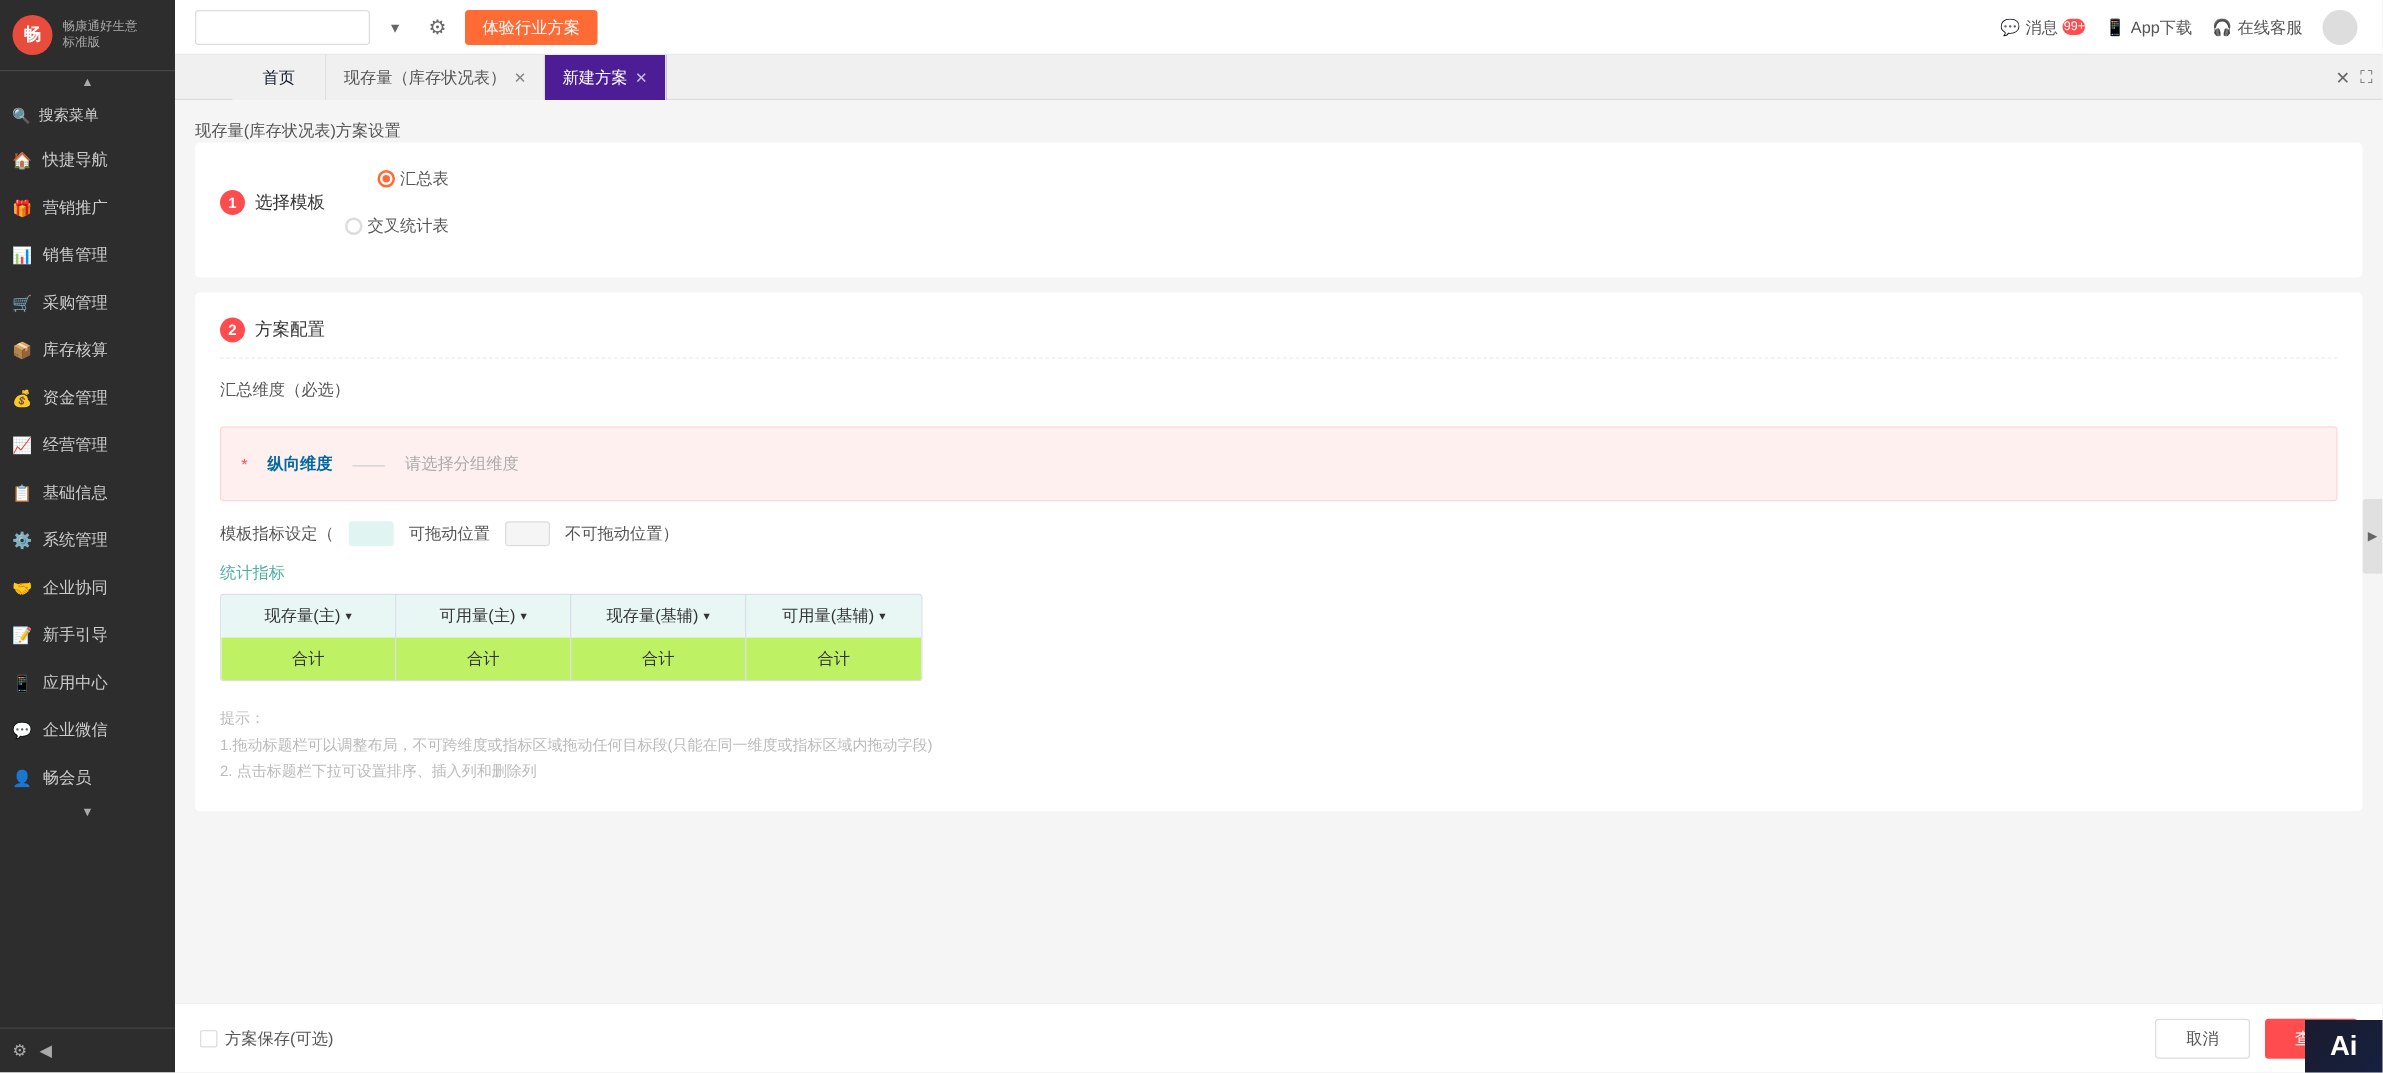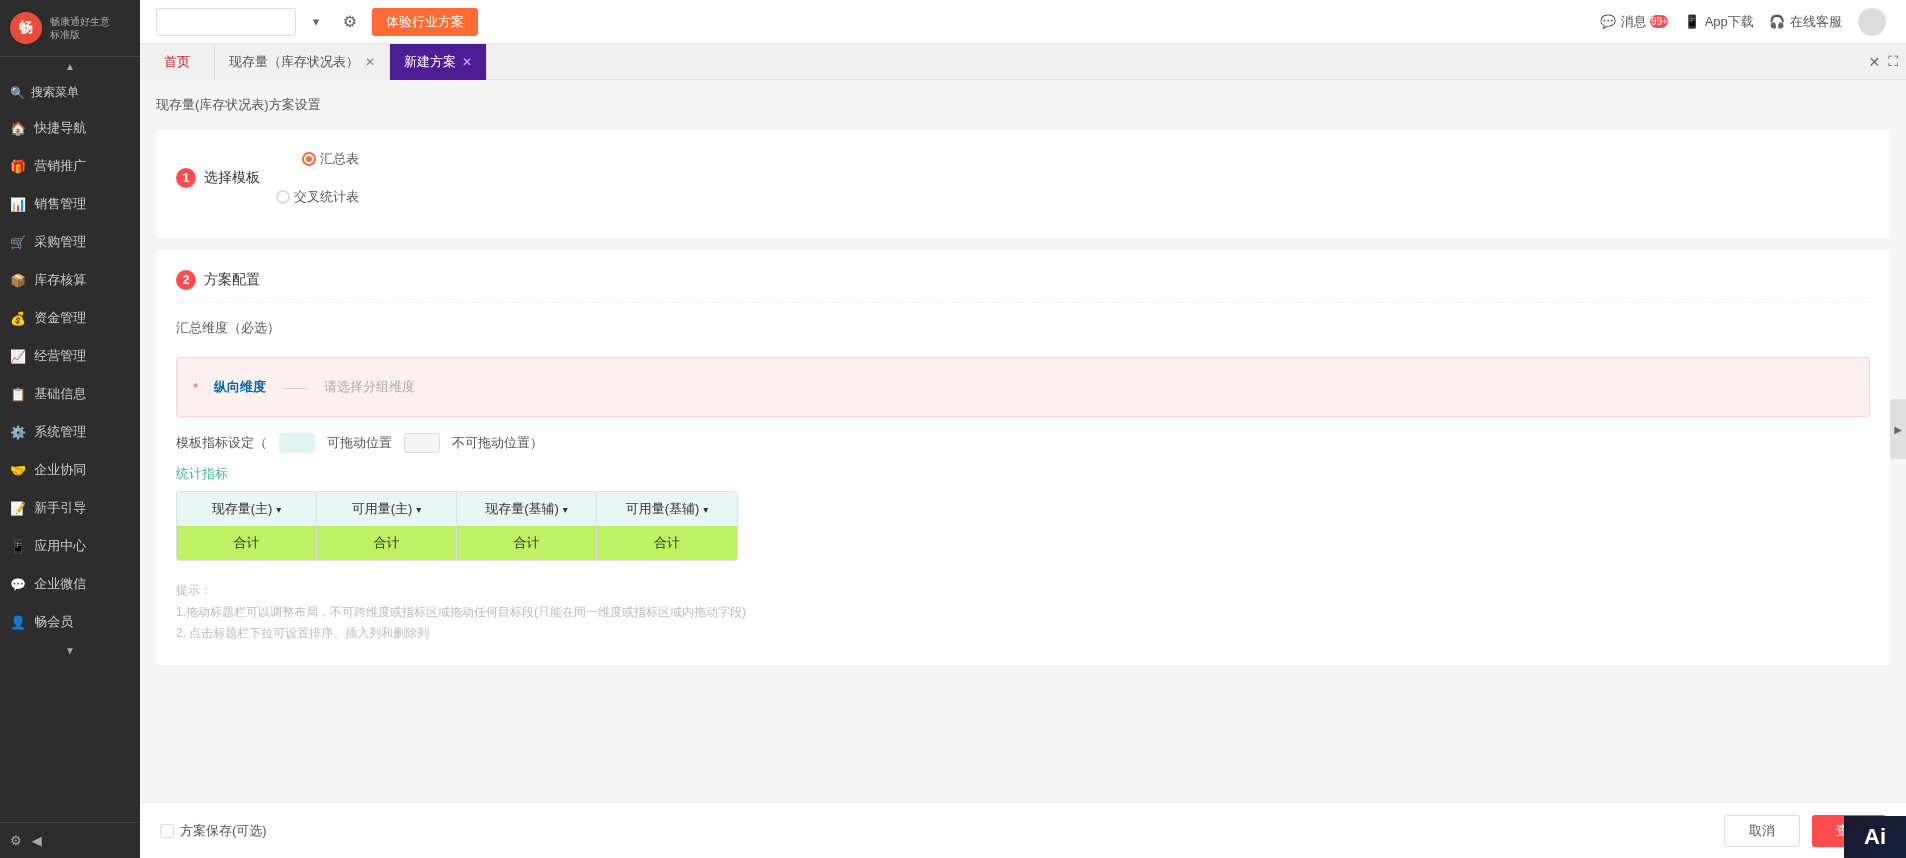--- a/index.html
+++ b/index.html
@@ -206,36 +206,36 @@
     .tab.active {
       background: #4c1d95;
       color: white;
     }
     .tab-close {
       font-size: 12px;
       opacity: 0.7;
     }
     .tab-home {
       padding: 0 24px;
-      color: #b91c1c;
+      color: #0f172a;
+      margin-left: 46px;
     }
 
     
     .content {
       flex: 1;
       overflow-y: auto;
       background: #f5f5f5;
       padding: 16px;
       position: relative;
     }
 
     .content-title {
       font-size: 13px;
       color: #555;
-      margin-bottom: 16px;
     }
 
     
     .card {
       background: white;
       border-radius: 4px;
       padding: 20px;
       margin-bottom: 12px;
     }
 

